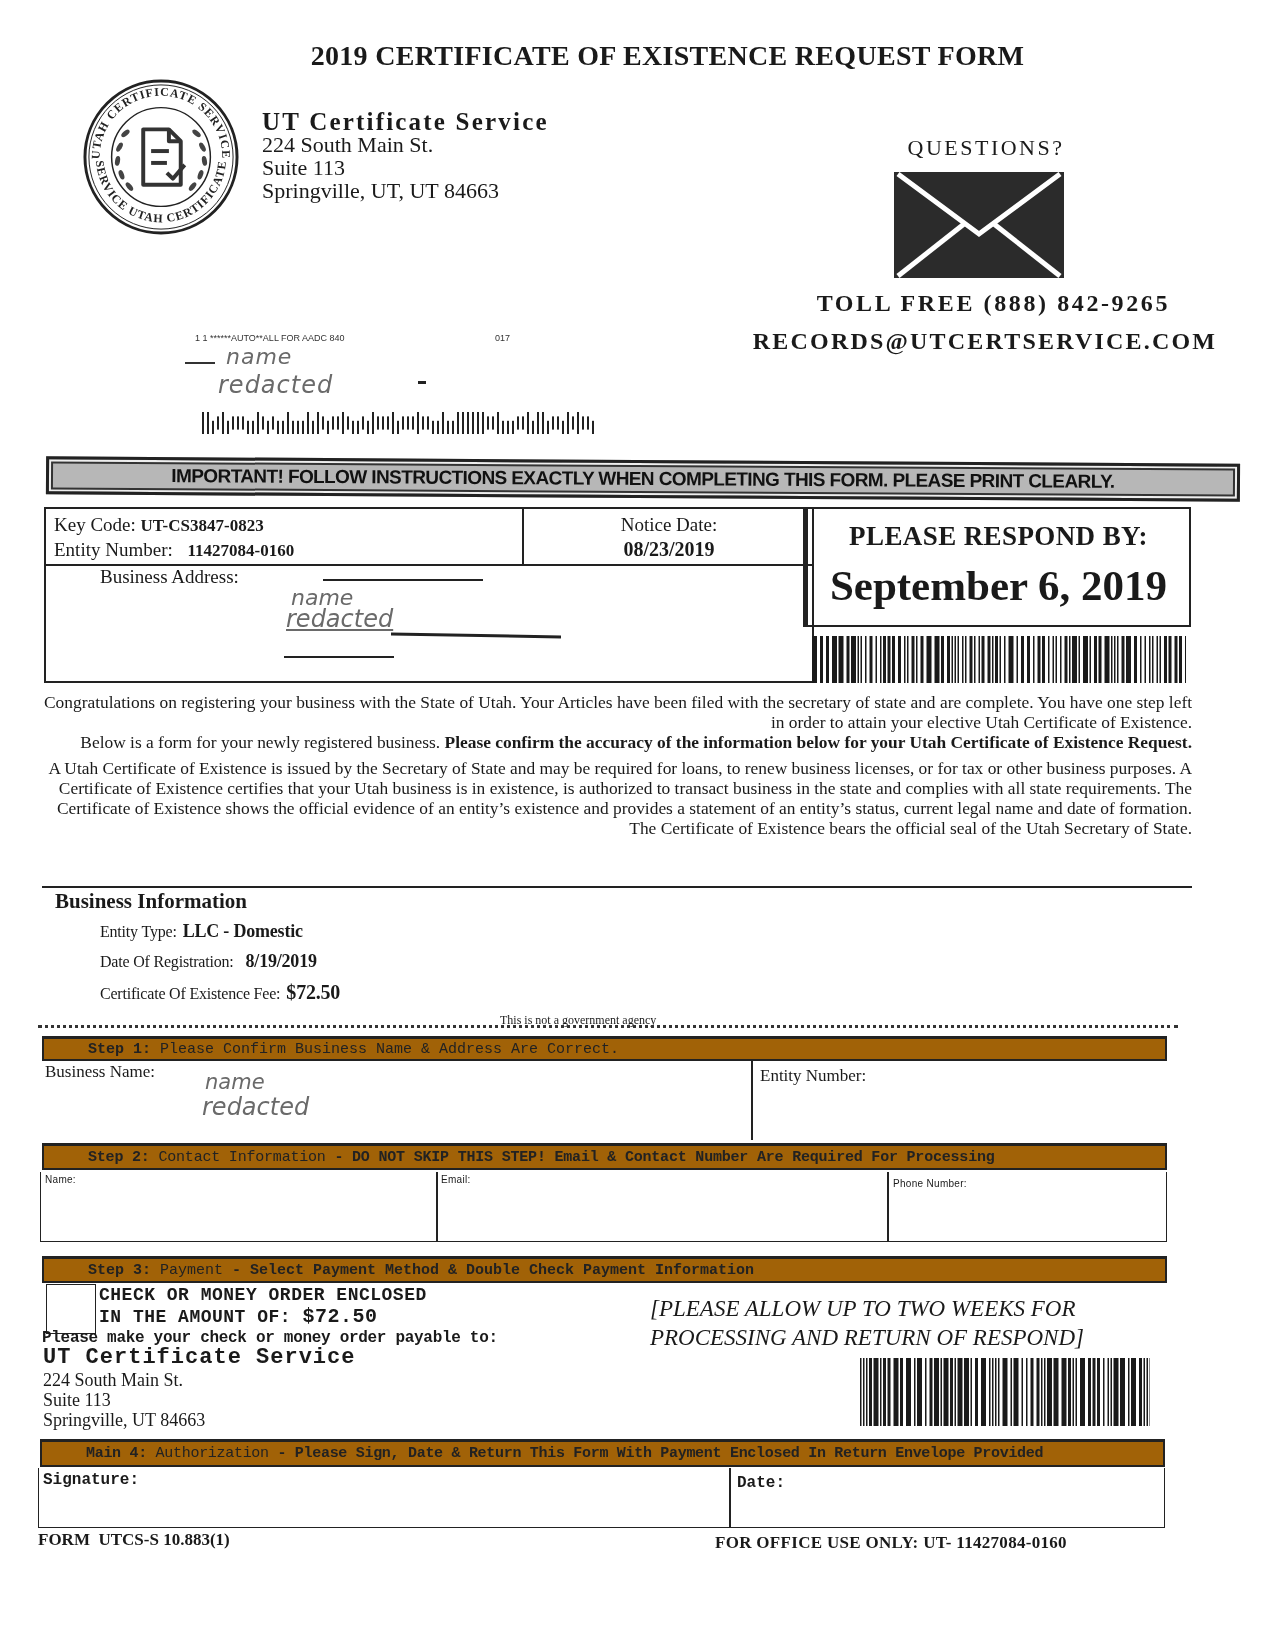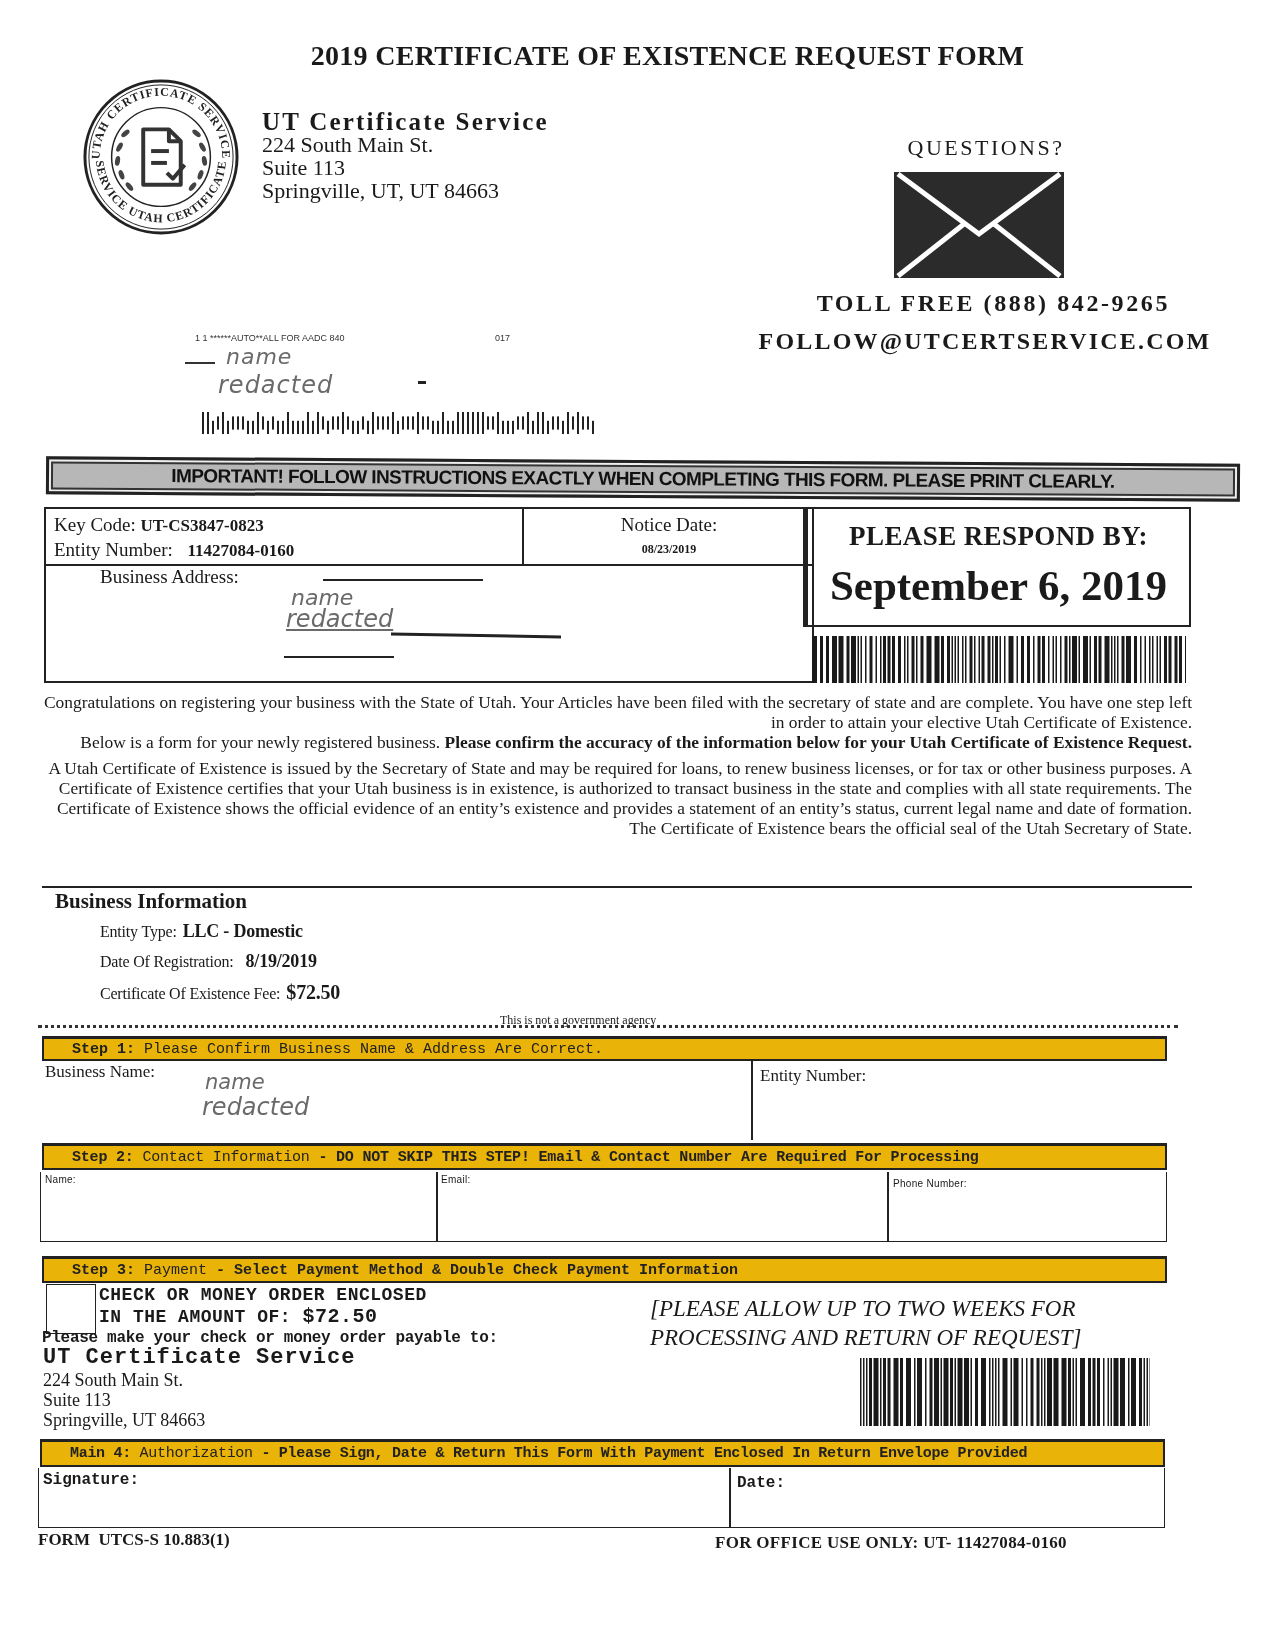--- a/index.html
+++ b/index.html
@@ -28,21 +28,21 @@
   .postal-barcode { left: 202px; top: 412px; width: 395px; height: 22px; }
 
   .important { left: 46px; top: 460px; width: 1194px; height: 38px; border: 3px solid #222; background: #b7b7b7; box-shadow: inset 0 0 0 2px #eee, inset 0 0 0 4px #333; display: flex; align-items: center; justify-content: center; font-family: "Liberation Sans", sans-serif; font-weight: bold; font-size: 19px; letter-spacing: -0.6px; color: #111; transform: rotate(0.35deg); }
 
   .keybox { left: 44px; top: 507px; width: 770px; height: 176px; border: 2px solid #222; }
   .keybox .row1 { position: absolute; left: 0; top: 0; width: 100%; height: 57px; border-bottom: 2px solid #222; }
   .keybox .divider { position: absolute; left: 476px; top: 0; width: 2px; height: 57px; background: #222; }
   .key-label { position: absolute; left: 8px; top: 5px; font-size: 19px; }
   .entity-label { position: absolute; left: 8px; top: 30px; font-size: 19px; }
   .notice { position: absolute; left: 478px; top: 4px; width: 290px; text-align: center; font-size: 19px; line-height: 24px; }
-  .notice .val { font-size: 12px; font-weight: bold; }
+  .notice .val { font-size: 20px; font-weight: bold; }
   .bizaddr { position: absolute; left: 54px; top: 57px; font-size: 19px; }
   .addr-hand1 { position: absolute; left: 245px; top: 76px; font-size: 22px; }
   .addr-hand2 { position: absolute; left: 240px; top: 96px; font-size: 24px; text-decoration: underline; }
   .addr-line1 { position: absolute; left: 277px; top: 70px; width: 160px; height: 2px; background: #222; }
   .addr-line2 { position: absolute; left: 345px; top: 125px; width: 170px; height: 3px; background: #222; transform: rotate(1deg); }
   .addr-line3 { position: absolute; left: 238px; top: 147px; width: 110px; height: 2px; background: #222; }
 
   .respond { left: 806px; top: 507px; width: 385px; height: 120px; border: 2.5px solid #222; box-shadow: -3px 0 0 #222; }
   .respond .lbl { position: absolute; left: 0; width: 100%; top: 12px; text-align: center; font-size: 27px; font-weight: bold; letter-spacing: 0.4px; }
   .respond .date { position: absolute; left: 0; width: 100%; top: 52px; text-align: center; font-size: 43px; font-weight: bold; }
@@ -56,21 +56,21 @@
   .bi-row { left: 100px; font-size: 16px; letter-spacing: -0.2px; }
   .bi-row .v { font-weight: bold; font-size: 18px; margin-left: 6px; }
   .bi1 { top: 921px; }
   .bi2 { top: 951px; }
   .bi3 { top: 981px; }
   .bi3 .v { font-size: 20px; }
 
   .notgov { left: 500px; top: 1013px; font-size: 12px; }
   .dots { left: 38px; top: 1025px; width: 1140px; height: 6px; border-top: 3px dotted #333; }
 
-  .stepbar { position: absolute; background: #eab308; border: 2px solid #222; border-top-width: 3px; font-family: "Liberation Mono", "DejaVu Sans Mono", monospace; font-size: 15px; font-weight: bold; color: #222; padding-left: 28px; display: flex; align-items: center; white-space: nowrap; overflow: hidden; }
+  .stepbar { position: absolute; background: #a16207; border: 2px solid #222; border-top-width: 3px; font-family: "Liberation Mono", "DejaVu Sans Mono", monospace; font-size: 15px; font-weight: bold; color: #222; padding-left: 44px; display: flex; align-items: center; white-space: nowrap; overflow: hidden; }
   .stepbar .s-light { font-weight: normal; }
   .step1 { left: 42px; top: 1036px; width: 1125px; height: 25px; }
   .step2 { left: 42px; top: 1143px; width: 1125px; height: 27px; letter-spacing: -0.2px; }
   .step3 { left: 42px; top: 1256px; width: 1125px; height: 27px; }
   .step4 { left: 40px; top: 1439px; width: 1125px; height: 28px; letter-spacing: -0.3px; }
 
   .s1-bizname { left: 45px; top: 1062px; font-size: 17px; }
   .s1-vline { left: 751px; top: 1060px; width: 1.5px; height: 80px; background: #222; }
   .s1-entity { left: 760px; top: 1066px; font-size: 17px; }
   .s1-hand1 { left: 205px; top: 1070px; font-size: 21px; }
@@ -142,21 +142,21 @@
 </div>
 
 <div class="abs questions">QUESTIONS?</div>
 <svg class="abs envelope" viewBox="0 0 170 106">
   <rect x="0" y="0" width="170" height="106" fill="#2b2b2b"></rect>
   <polyline points="4,2 85,62 166,2" fill="none" stroke="#fff" stroke-width="5"></polyline>
   <line x1="4" y1="104" x2="70" y2="52" stroke="#fff" stroke-width="5"></line>
   <line x1="166" y1="104" x2="100" y2="52" stroke="#fff" stroke-width="5"></line>
 </svg>
 <div class="abs tollfree">TOLL FREE (888) 842-9265</div>
-<div class="abs email">FOLLOW@UTCERTSERVICE.COM</div>
+<div class="abs email">RECORDS@UTCERTSERVICE.COM</div>
 
 <div class="abs mailline">1 1 ******AUTO**ALL FOR AADC 840</div>
 <div class="abs mailnum">017</div>
 <div class="abs hand1-underline"></div>
 <div class="abs hand hand1">name</div>
 <div class="abs hand hand2">redacted</div>
 <div class="abs hand2-dash"></div>
 <svg class="abs postal-barcode" viewBox="0 0 395 22" preserveAspectRatio="none">
   <g id="pbars" fill="#222">
       <rect x="0" y="0" width="2" height="22"></rect>
@@ -406,21 +406,21 @@
 <div class="abs pay-l2"><span style="white-space:pre">IN THE AMOUNT OF: </span><span class="amt">$72.50</span></div>
 <div class="abs pay-note">Please make your check or money order payable to:</div>
 <div class="abs pay-company">UT Certificate Service</div>
 <div class="abs pay-addr">
   <div>224 South Main St.</div>
   <div>Suite 113</div>
   <div>Springville, UT 84663</div>
 </div>
 <div class="abs allow">
   <div>[PLEASE ALLOW UP TO TWO WEEKS FOR</div>
-  <div>PROCESSING AND RETURN OF REQUEST]</div>
+  <div>PROCESSING AND RETURN OF RESPOND]</div>
 </div>
 <svg class="abs bc-pay" viewBox="0 0 290 68" preserveAspectRatio="none">
   <g id="pbars2" fill="#1a1a1a">
       <rect x="0" y="0" width="1.5" height="68"></rect>
       <rect x="3" y="0" width="1.5" height="68"></rect>
       <rect x="6" y="0" width="1.5" height="68"></rect>
       <rect x="9" y="0" width="3" height="68"></rect>
       <rect x="13.5" y="0" width="5" height="68"></rect>
       <rect x="20" y="0" width="1.5" height="68"></rect>
       <rect x="23" y="0" width="3" height="68"></rect>

